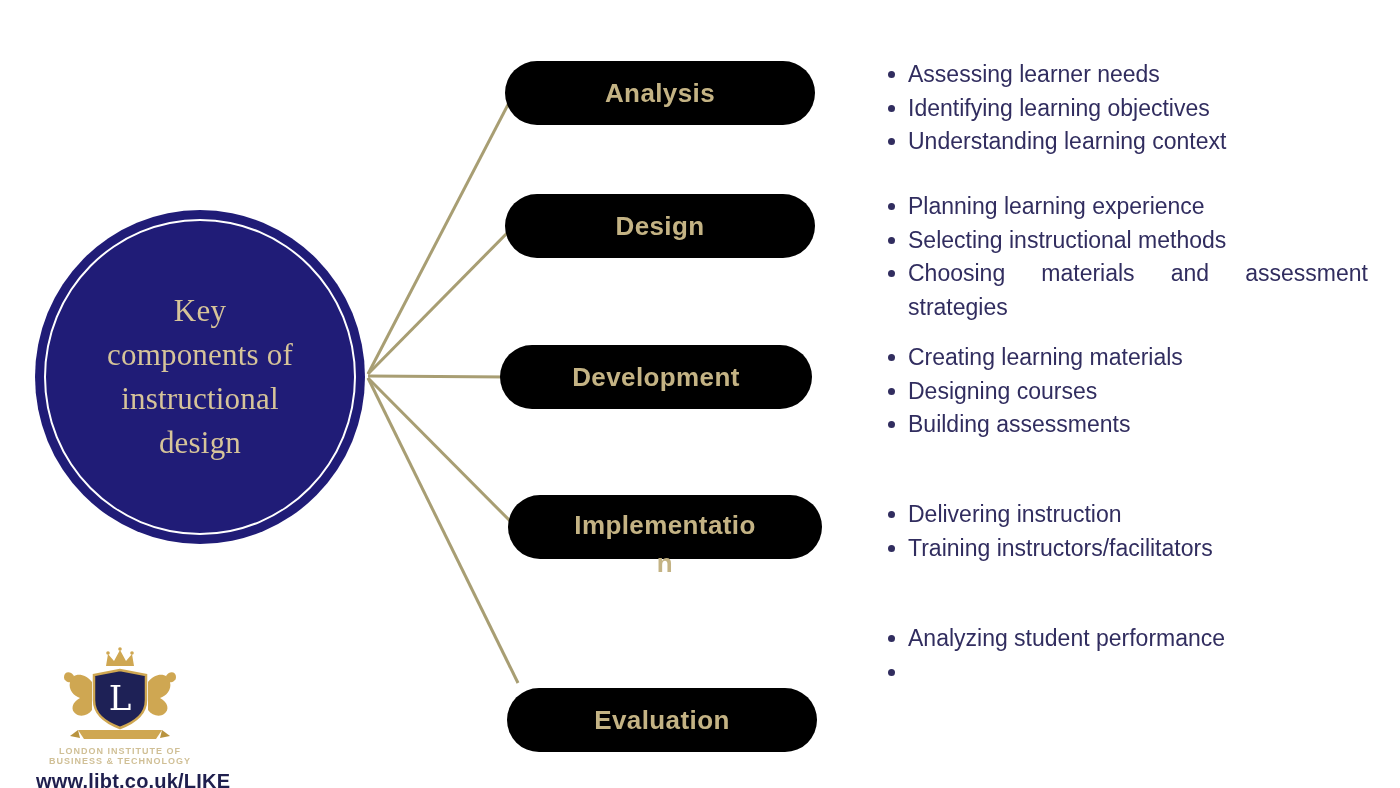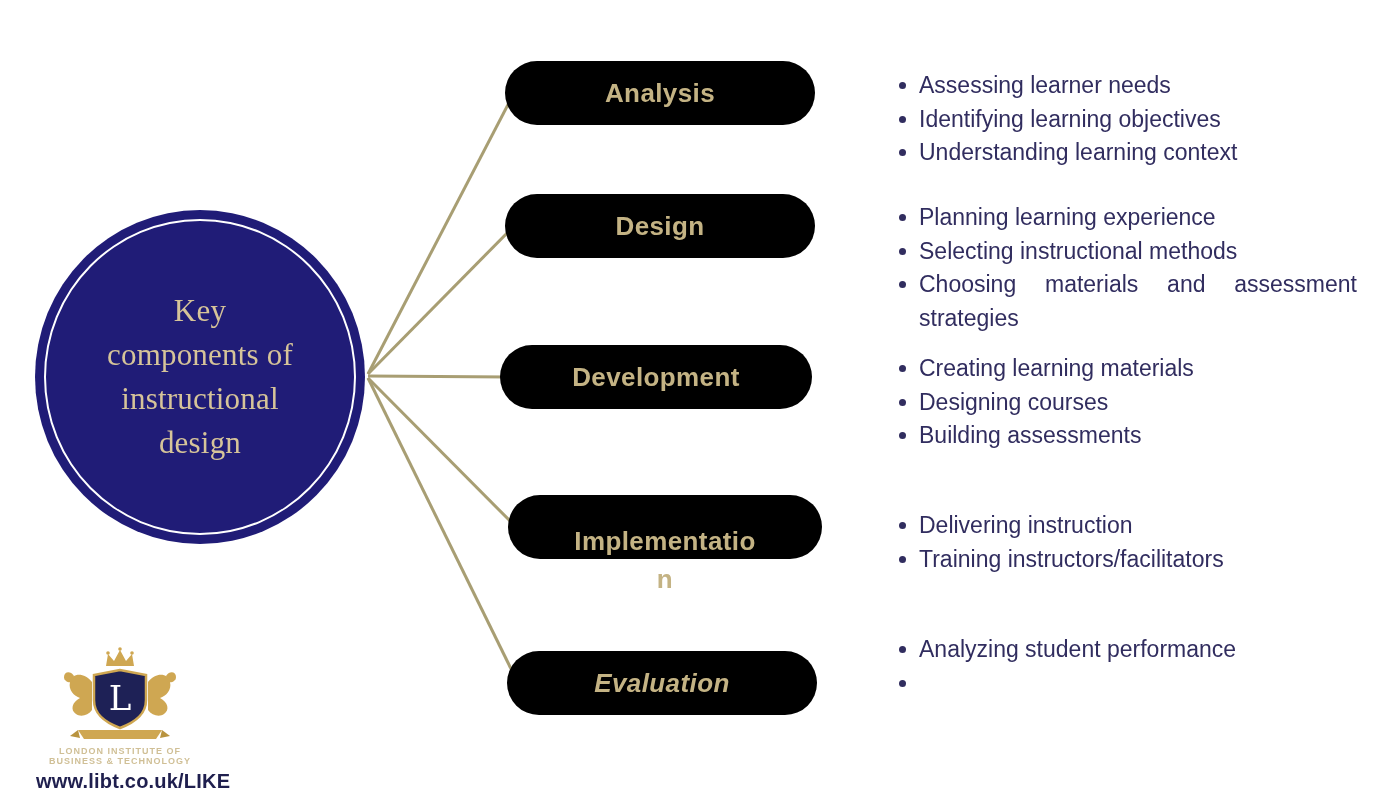--- a/index.html
+++ b/index.html
@@ -35,32 +35,32 @@
     display:flex;align-items:center;justify-content:center;
   }
   .pill-label{
     color:#c4b384;font-weight:bold;font-size:26px;letter-spacing:.4px;
     text-align:center;
   }
   .pill-analysis{left:505px;top:61px;}
   .pill-design{left:505px;top:194px;}
   .pill-development{left:500px;top:345px;width:312px;}
   .pill-implementation{left:508px;top:495px;width:314px;overflow:visible;align-items:flex-start;}
-  .pill-evaluation{left:507px;top:651px;font-style:italic;}
+  .pill-evaluation{left:507px;top:688px;}
   .pill-implementation .impl-lines{
-    width:100%;text-align:center;padding-top:27px;line-height:38px;
+    width:100%;text-align:center;padding-top:11px;line-height:38px;
     color:#c4b384;font-weight:bold;font-size:26px;letter-spacing:.4px;
   }
   .pill-implementation .impl-lines span{display:block;}
   
   .bullets{
     position:absolute;left:878px;width:494px;z-index:2;
     color:#312d5f;font-size:23px;line-height:33.5px;font-weight:400;
   }
-  .bullets ul{list-style:none;margin:15px;padding:0;}
+  .bullets ul{list-style:none;margin:4px;padding:0;}
   .bullets li{
     position:relative;padding-left:26px;
     text-align:justify;text-align-last:left;
   }
   .dot{
     position:absolute;left:6px;top:13px;width:7px;height:7px;border-radius:50%;
     background:#312d5f;
   }
   .bullets-analysis{top:54px;}
   .bullets-design{top:186px;}

